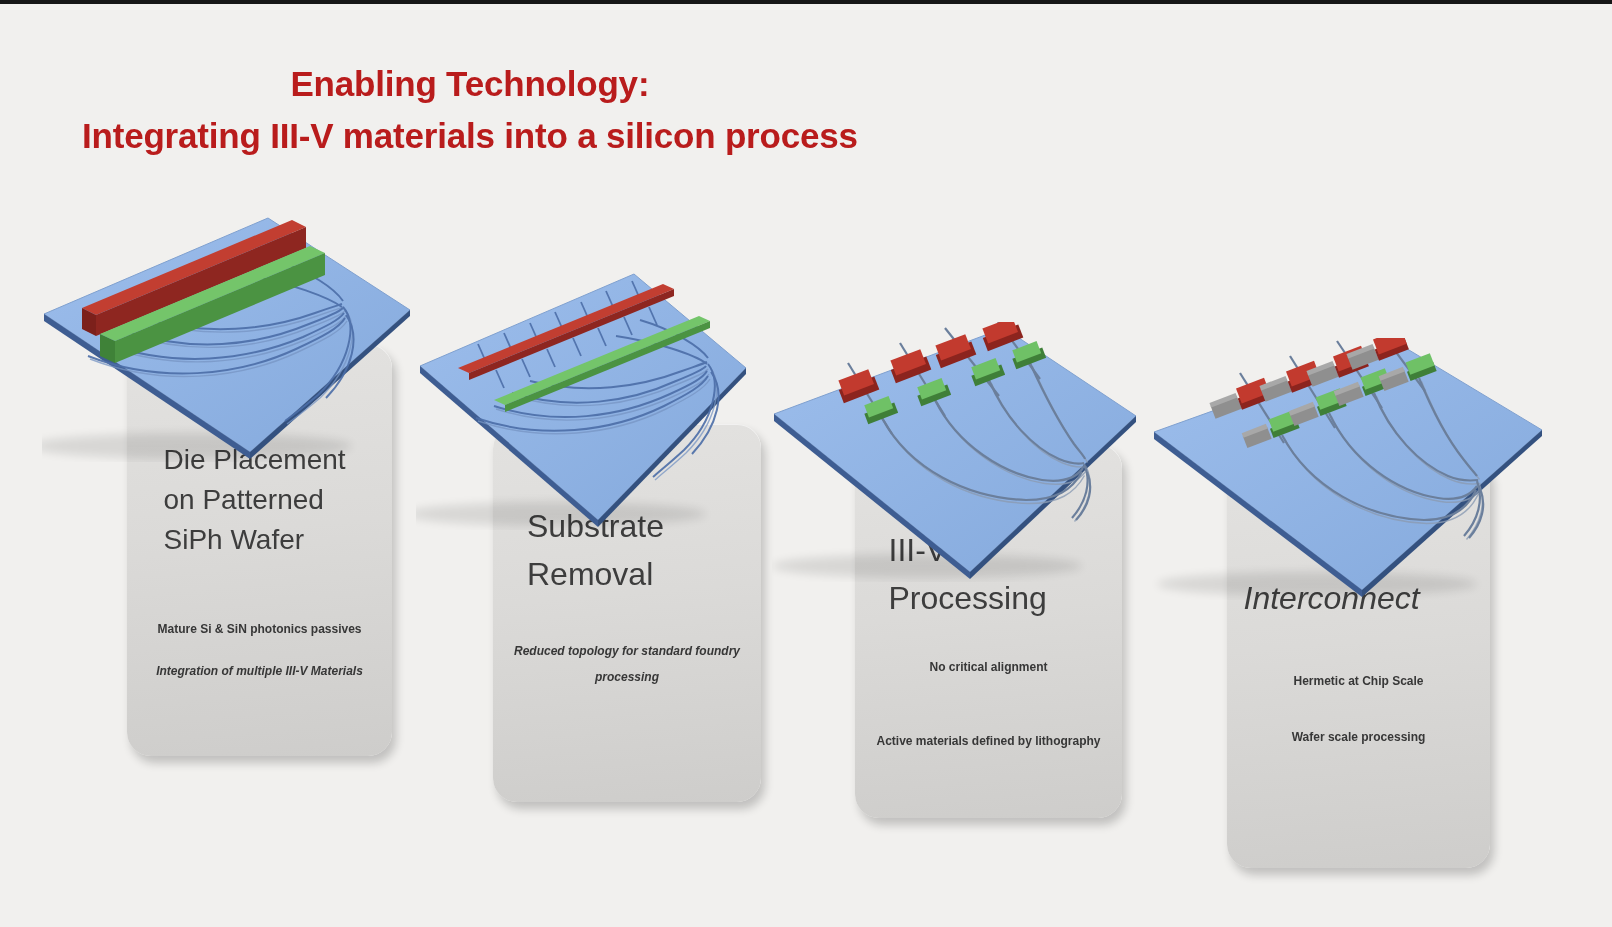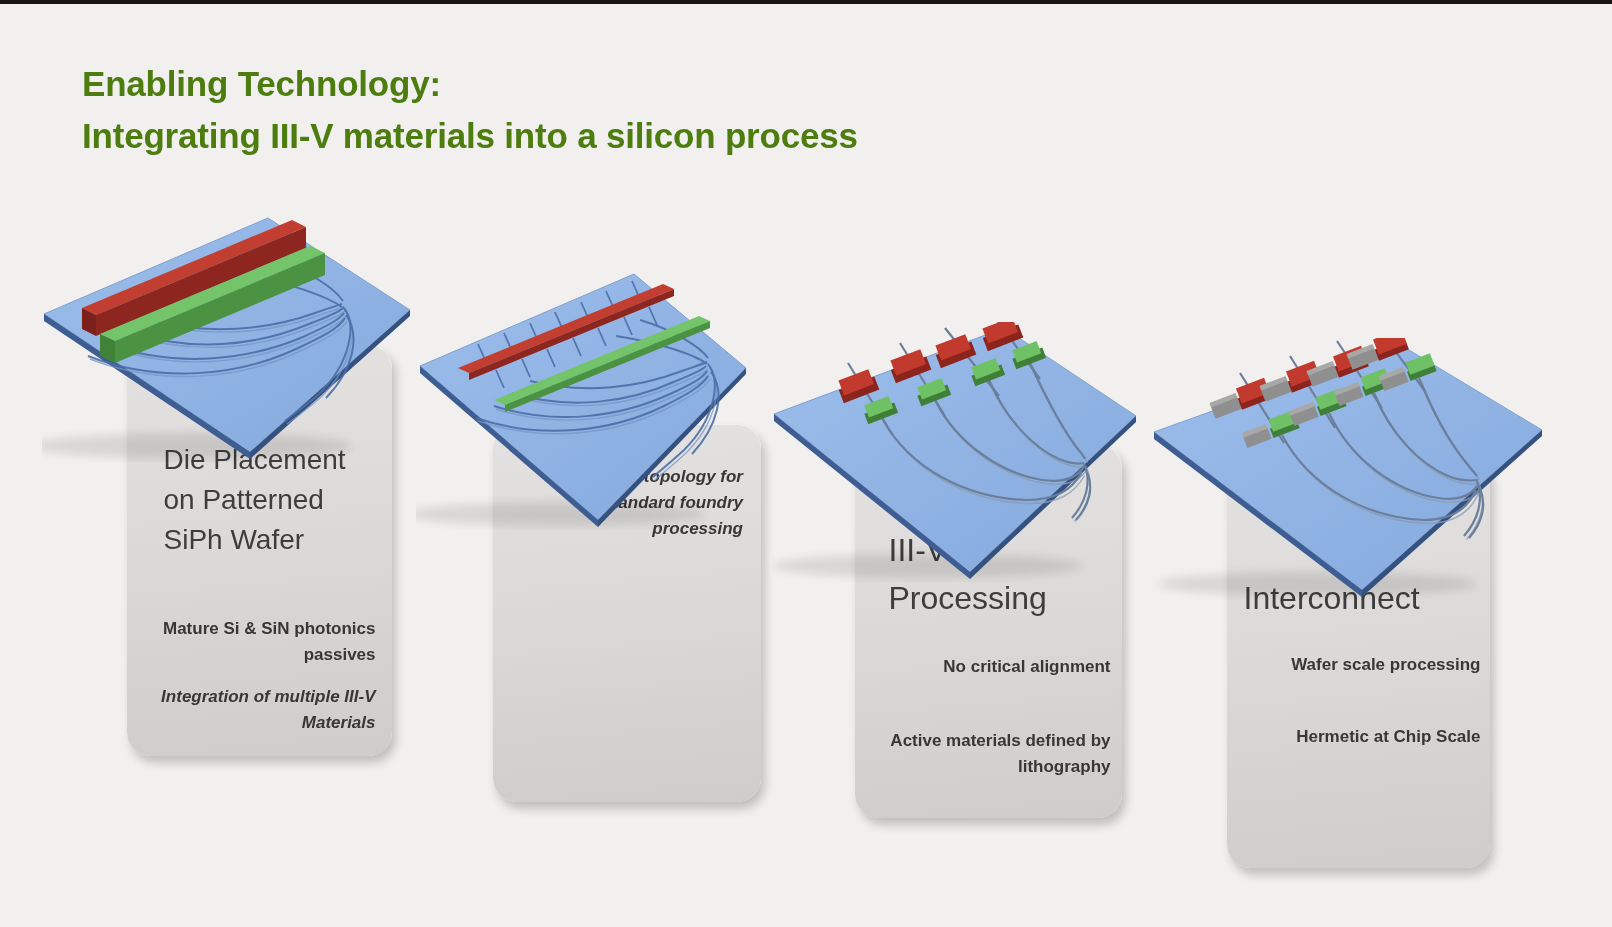--- a/index.html
+++ b/index.html
@@ -2,52 +2,52 @@
 <html><head>
 <meta charset="utf-8">
 <style>
   html,body{margin:0;padding:0;}
   body{
     width:1612px;height:927px;position:relative;overflow:hidden;
     background:#f1f0ee;
     font-family:"Liberation Sans", sans-serif;
   }
   .top-strip{position:absolute;left:0;top:0;width:1612px;height:4px;background:#161616;}
-  .title{position:absolute;left:82px;top:58px;color:#4d7c0f;font-weight:700;
-         font-size:35px;line-height:52px;letter-spacing:-0.2px;}
+  .title{position:absolute;left:82px;top:58px;color:#b91c1c;font-weight:700;
+         font-size:35px;line-height:52px;letter-spacing:-0.2px;text-align:center;}
   .stage{position:absolute;left:0;top:0;}
   .card{
     position:absolute;border-radius:24px;
     background:linear-gradient(175deg,#e3e2e0 0%,#dbdad8 45%,#cecdcb 100%);
     box-shadow:4px 7px 10px rgba(0,0,0,.20), inset 0 1px 0 rgba(255,255,255,.55);
   }
   .card-heading{
     font-weight:400;color:#3d3d3d;text-align:left;margin:0 auto;
   }
   .card-point{
-    font-weight:700;font-size:17px;line-height:26px;color:#373737;
-    text-align:right;margin:11px auto;
+    font-weight:700;font-size:12px;line-height:26px;color:#373737;
+    text-align:center;margin:11px auto;
   }
   
   .c1{left:127px;top:344px;width:265px;height:412px;}
   .c1 .card-heading{margin-top:96px;max-width:192px;font-size:28px;line-height:40px;}
   .c1 .p1{margin-top:56px;max-width:232px;}
   .c1 .p2{margin-top:16px;max-width:232px;font-style:italic;}
   
   .c2{left:493px;top:424px;width:268px;height:378px;}
   .c2 .card-heading{margin-top:78px;max-width:200px;font-size:32px;line-height:48px;}
   .c2 .p1{margin-top:40px;max-width:232px;font-style:italic;}
   
   .c3{left:855px;top:444px;width:267px;height:374px;}
   .c3 .card-heading{margin-top:82px;max-width:200px;font-size:32px;line-height:48px;}
   .c3 .p1{margin-top:48px;max-width:244px;}
   .c3 .p2{margin-top:32px;max-width:244px;}
   
   .c4{left:1227px;top:456px;width:263px;height:412px;}
-  .c4 .card-heading{margin-top:118px;max-width:230px;font-size:32px;line-height:48px;}
+  .c4 .card-heading{margin-top:118px;max-width:230px;font-size:32px;line-height:48px;font-style:italic;}
   .c4 .p1{margin-top:46px;max-width:244px;}
   .c4 .p2{margin-top:30px;max-width:244px;}
   .wafer{position:absolute;z-index:2;}
   .w1{left:42px;top:212px;}
   .w2{left:416px;top:268px;}
   .w3{left:772px;top:322px;}
   .w4{left:1152px;top:338px;}
 </style>
 </head>
 <body>
@@ -104,20 +104,21 @@
     <g>
       <polygon points="58,122 268,34 283,41 73,129" fill="#74c56a"></polygon>
       <polygon points="73,129 283,41 283,63 73,151" fill="#4b9342"></polygon>
       <polygon points="58,122 73,129 73,151 58,144" fill="#3f8238"></polygon>
     </g>
   </svg>
 </section>
 
 <section class="stage">
   <div class="card c2">
+    <div class="card-heading">Substrate Removal</div>
     <div class="card-point p1">Reduced topology for standard foundry processing</div>
   </div>
   <svg class="wafer w2" width="334" height="262" viewBox="0 0 334 262">
     <defs>
       <linearGradient id="slabG2" x1="0" y1="0" x2="1" y2="1">
         <stop offset="0" stop-color="#9dbeec"></stop>
           <stop offset="1" stop-color="#84a9dc"></stop>
       </linearGradient>
       <filter id="blur2" x="-40%" y="-40%" width="180%" height="180%">
           <feGaussianBlur stdDeviation="5"></feGaussianBlur>
@@ -244,22 +245,22 @@
           <rect x="-16" y="-2" width="32" height="11" fill="#3f7f38"></rect>
           <rect x="-13" y="-10" width="26" height="13" fill="#6fc166"></rect>
         </g>
     </g>
   </svg>
 </section>
 
 <section class="stage">
   <div class="card c4">
     <div class="card-heading">Interconnect</div>
+    <div class="card-point p1">Hermetic at Chip Scale</div>
     <div class="card-point p2">Wafer scale processing</div>
-    <div class="card-point p1">Hermetic at Chip Scale</div>
   </div>
   <svg class="wafer w4" width="392" height="262" viewBox="0 0 392 262">
     <defs>
       <linearGradient id="slabG4" x1="0" y1="0" x2="1" y2="1">
         <stop offset="0" stop-color="#9dbeec"></stop>
           <stop offset="1" stop-color="#84a9dc"></stop>
       </linearGradient>
       <filter id="blur4" x="-40%" y="-40%" width="180%" height="180%">
           <feGaussianBlur stdDeviation="5"></feGaussianBlur>
         </filter>

